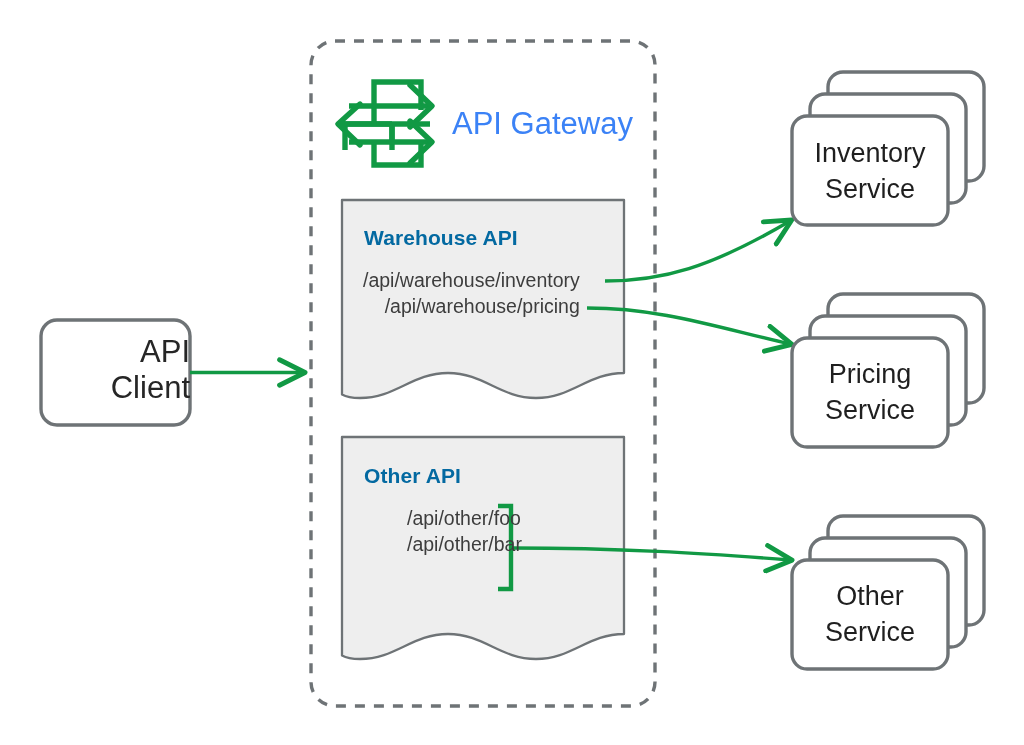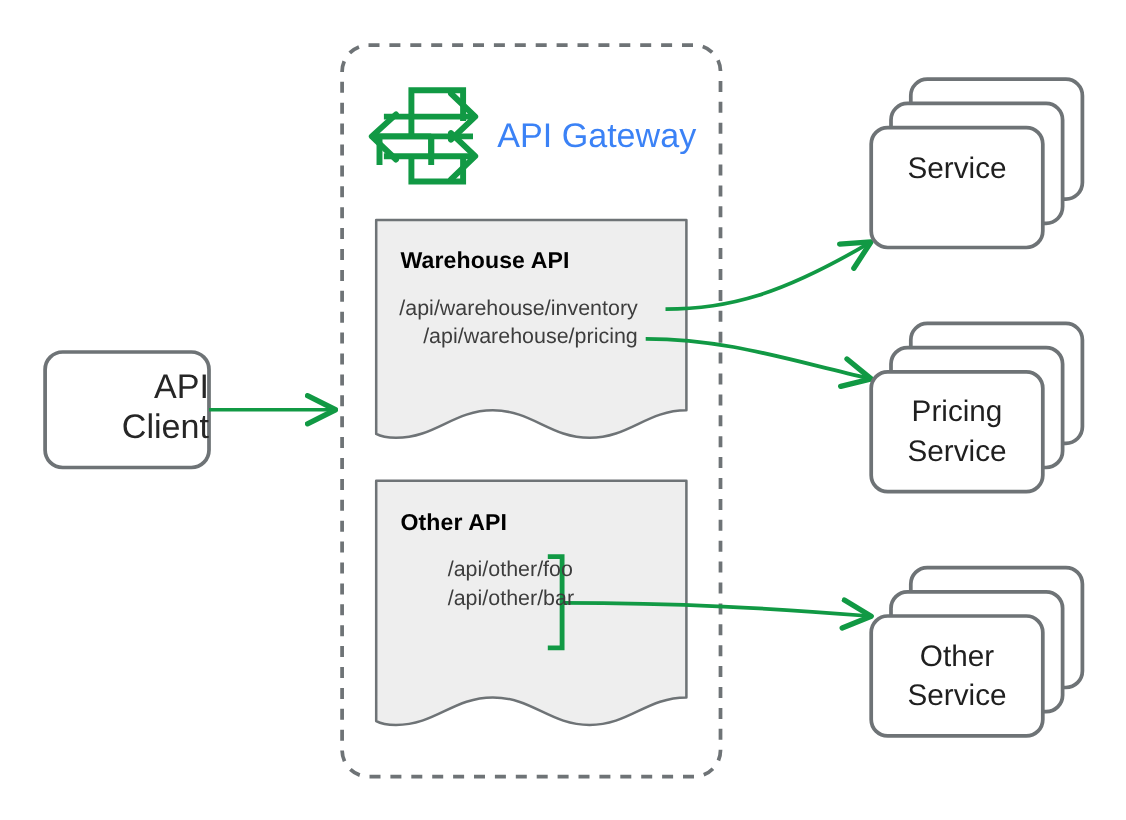--- a/index.html
+++ b/index.html
@@ -50,21 +50,21 @@
     left: 452px;
     top: 104px;
     font-size: 31px;
     line-height: 40px;
     color: #3b82f6;
   }
 
   .api-card-title {
     font-size: 21px;
     font-weight: bold;
-    color: #000000;
+    color: #0369a1;
     letter-spacing: .1px;
   }
   .api-card-paths {
     font-size: 19.5px;
     line-height: 26px;
     color: #3d3d3d;
   }
 
   .wh-title  { left: 364px; top: 226px; }
   .wh-paths  { left: 363px; top: 267px; text-align: right; }
@@ -193,20 +193,21 @@
     <div>/api/warehouse/pricing</div>
   </div>
 
   <div class="txt api-card-title oth-title">Other API</div>
   <div class="txt api-card-paths oth-paths">
     <div>/api/other/foo</div>
     <div>/api/other/bar</div>
   </div>
 
   <div class="svc-label svc-inventory">
+    <div>Inventory</div>
     <div>Service</div>
   </div>
 
   <div class="svc-label svc-pricing">
     <div>Pricing</div>
     <div>Service</div>
   </div>
 
   <div class="svc-label svc-other">
     <div>Other</div>

